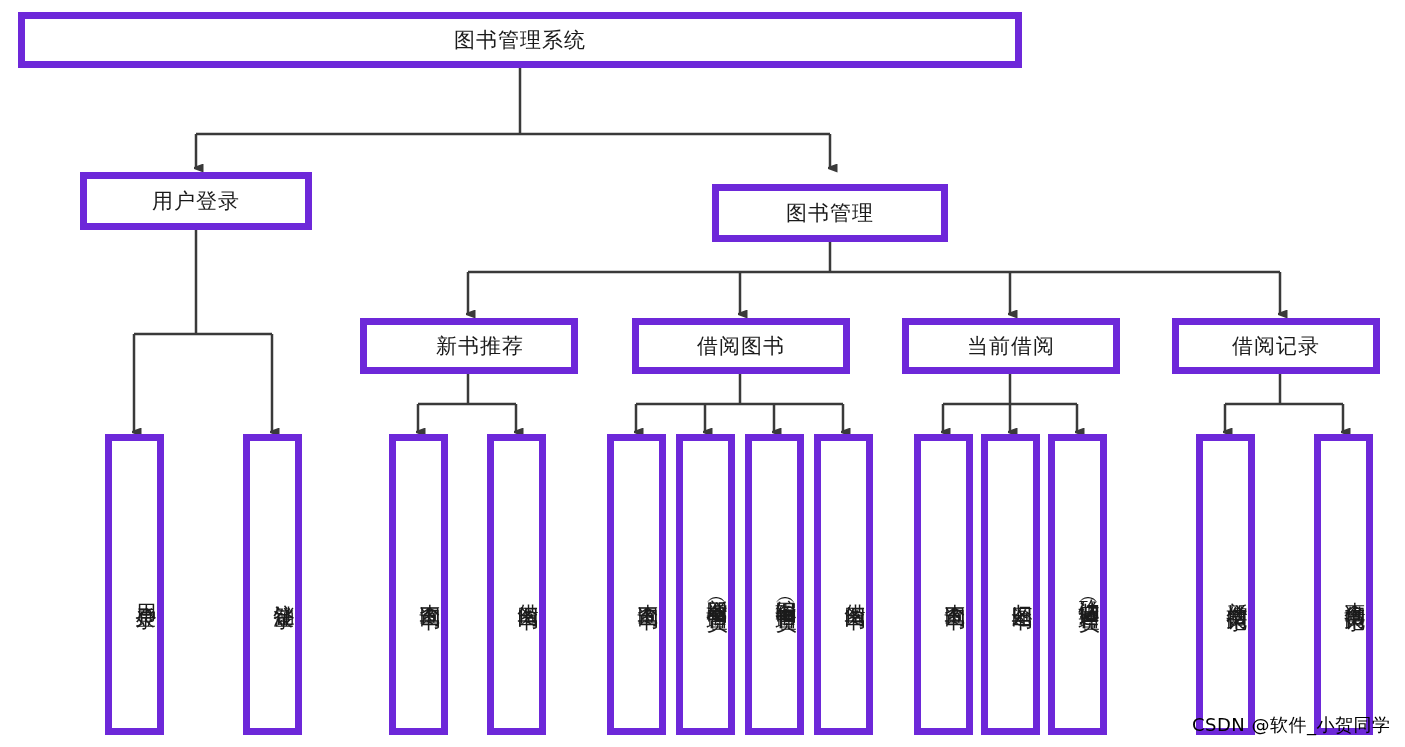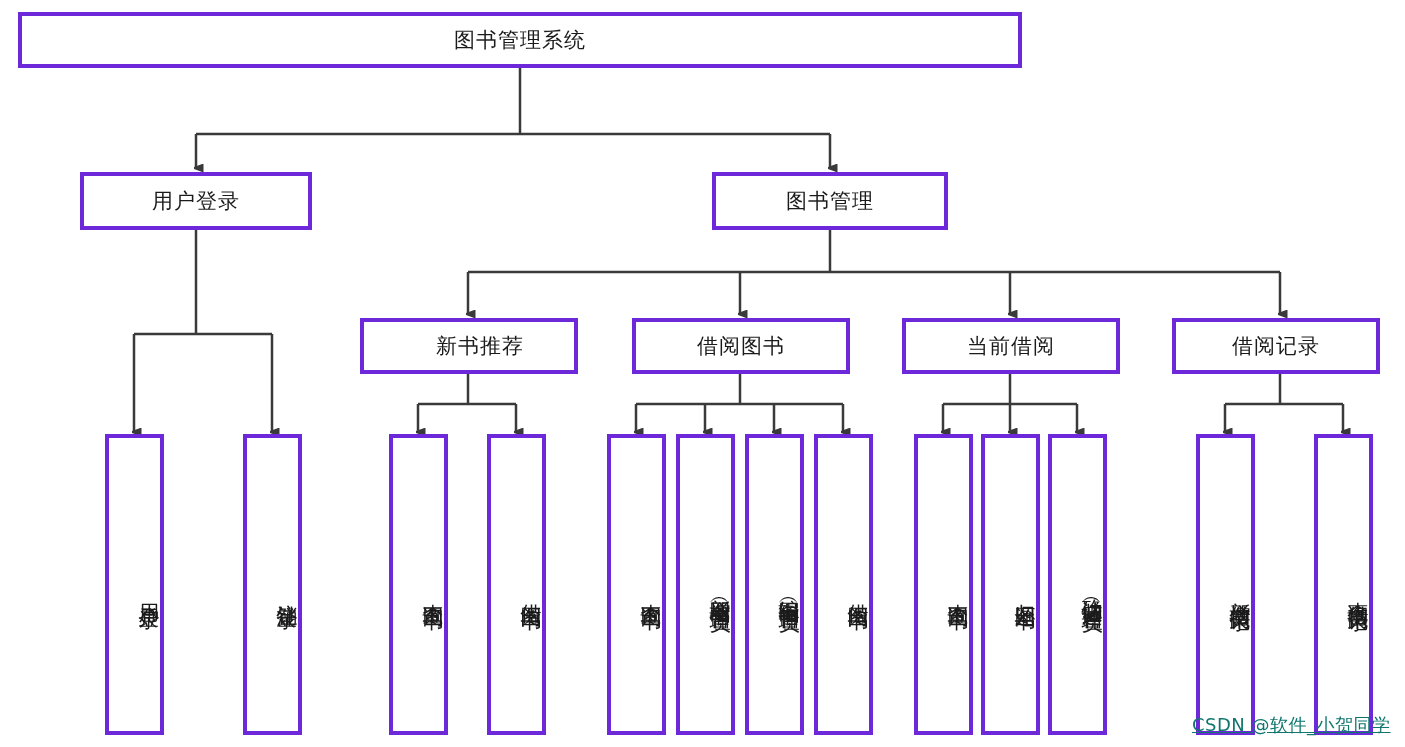--- a/index.html
+++ b/index.html
@@ -22,21 +22,21 @@
   }
   svg.canvas {
     position: absolute;
     left: 0; top: 0;
     width: 1405px;
     height: 747px;
   }
   .node-box {
     position: absolute;
     box-sizing: border-box;
-    border: 4px solid #6d28d9;
+    border: 7px solid #6d28d9;
     background: #ffffff;
     display: flex;
     align-items: center;
     justify-content: center;
     color: #1b1b1b;
   }
   .node-h {
     font-size: 21px;
     letter-spacing: 1px;
     white-space: nowrap;
@@ -53,24 +53,23 @@
   }
   .node-v > span {
     writing-mode: vertical-rl;
     text-orientation: upright;
   }
   .watermark {
     position: absolute;
     left: 1192px;
     top: 713px;
     font-size: 18px;
-    color: #0f766e;
+    color: #000000;
     white-space: nowrap;
     letter-spacing: 0.5px;
-    text-decoration: underline;
   }
 </style>
 </head>
 <body>
 
 <div id="diagram-root">
 
   <svg class="canvas" viewBox="0 0 1405 747">
     <defs>
       <marker id="arrow" markerWidth="10" markerHeight="10" refX="4.5" refY="7.5" orient="auto" markerUnits="userSpaceOnUse">
@@ -121,21 +120,21 @@
     </g>
   </svg>
 
   <div class="node-box node-h" style="left:18px; top:12px; width:1004px; height:56px;">
     <span>图书管理系统</span>
   </div>
 
   <div class="node-box node-h" style="left:80px; top:172px; width:232px; height:58px;">
     <span>用户登录</span>
   </div>
-  <div class="node-box node-h" style="left:712px; top:172px; width:236px; height:58px;">
+  <div class="node-box node-h" style="left:712px; top:184px; width:236px; height:58px;">
     <span>图书管理</span>
   </div>
 
   <div class="node-box node-h" style="left:360px; top:318px; width:218px; height:56px;padding-left:22px;">
     <span>新书推荐</span>
   </div>
   <div class="node-box node-h" style="left:632px; top:318px; width:218px; height:56px;">
     <span>借阅图书</span>
   </div>
   <div class="node-box node-h" style="left:902px; top:318px; width:218px; height:56px;">

